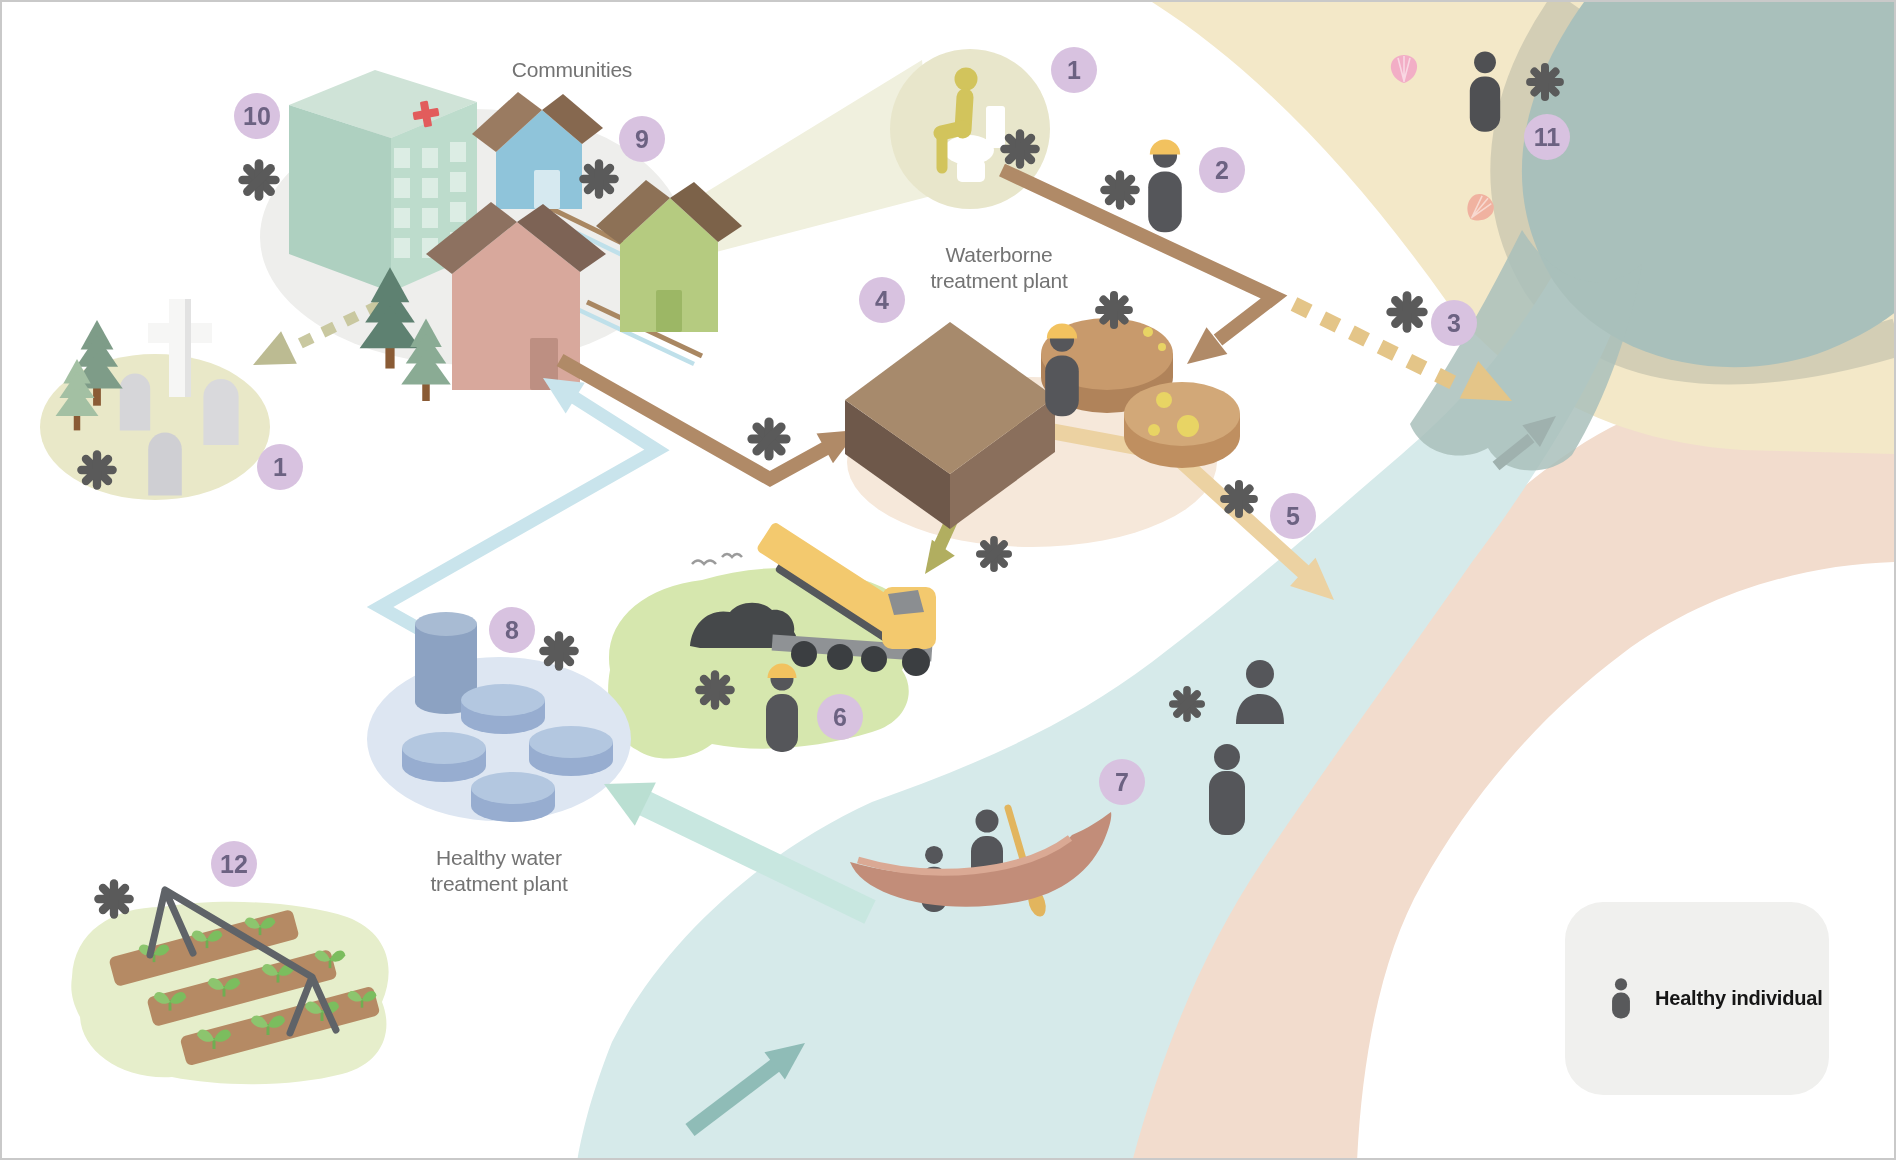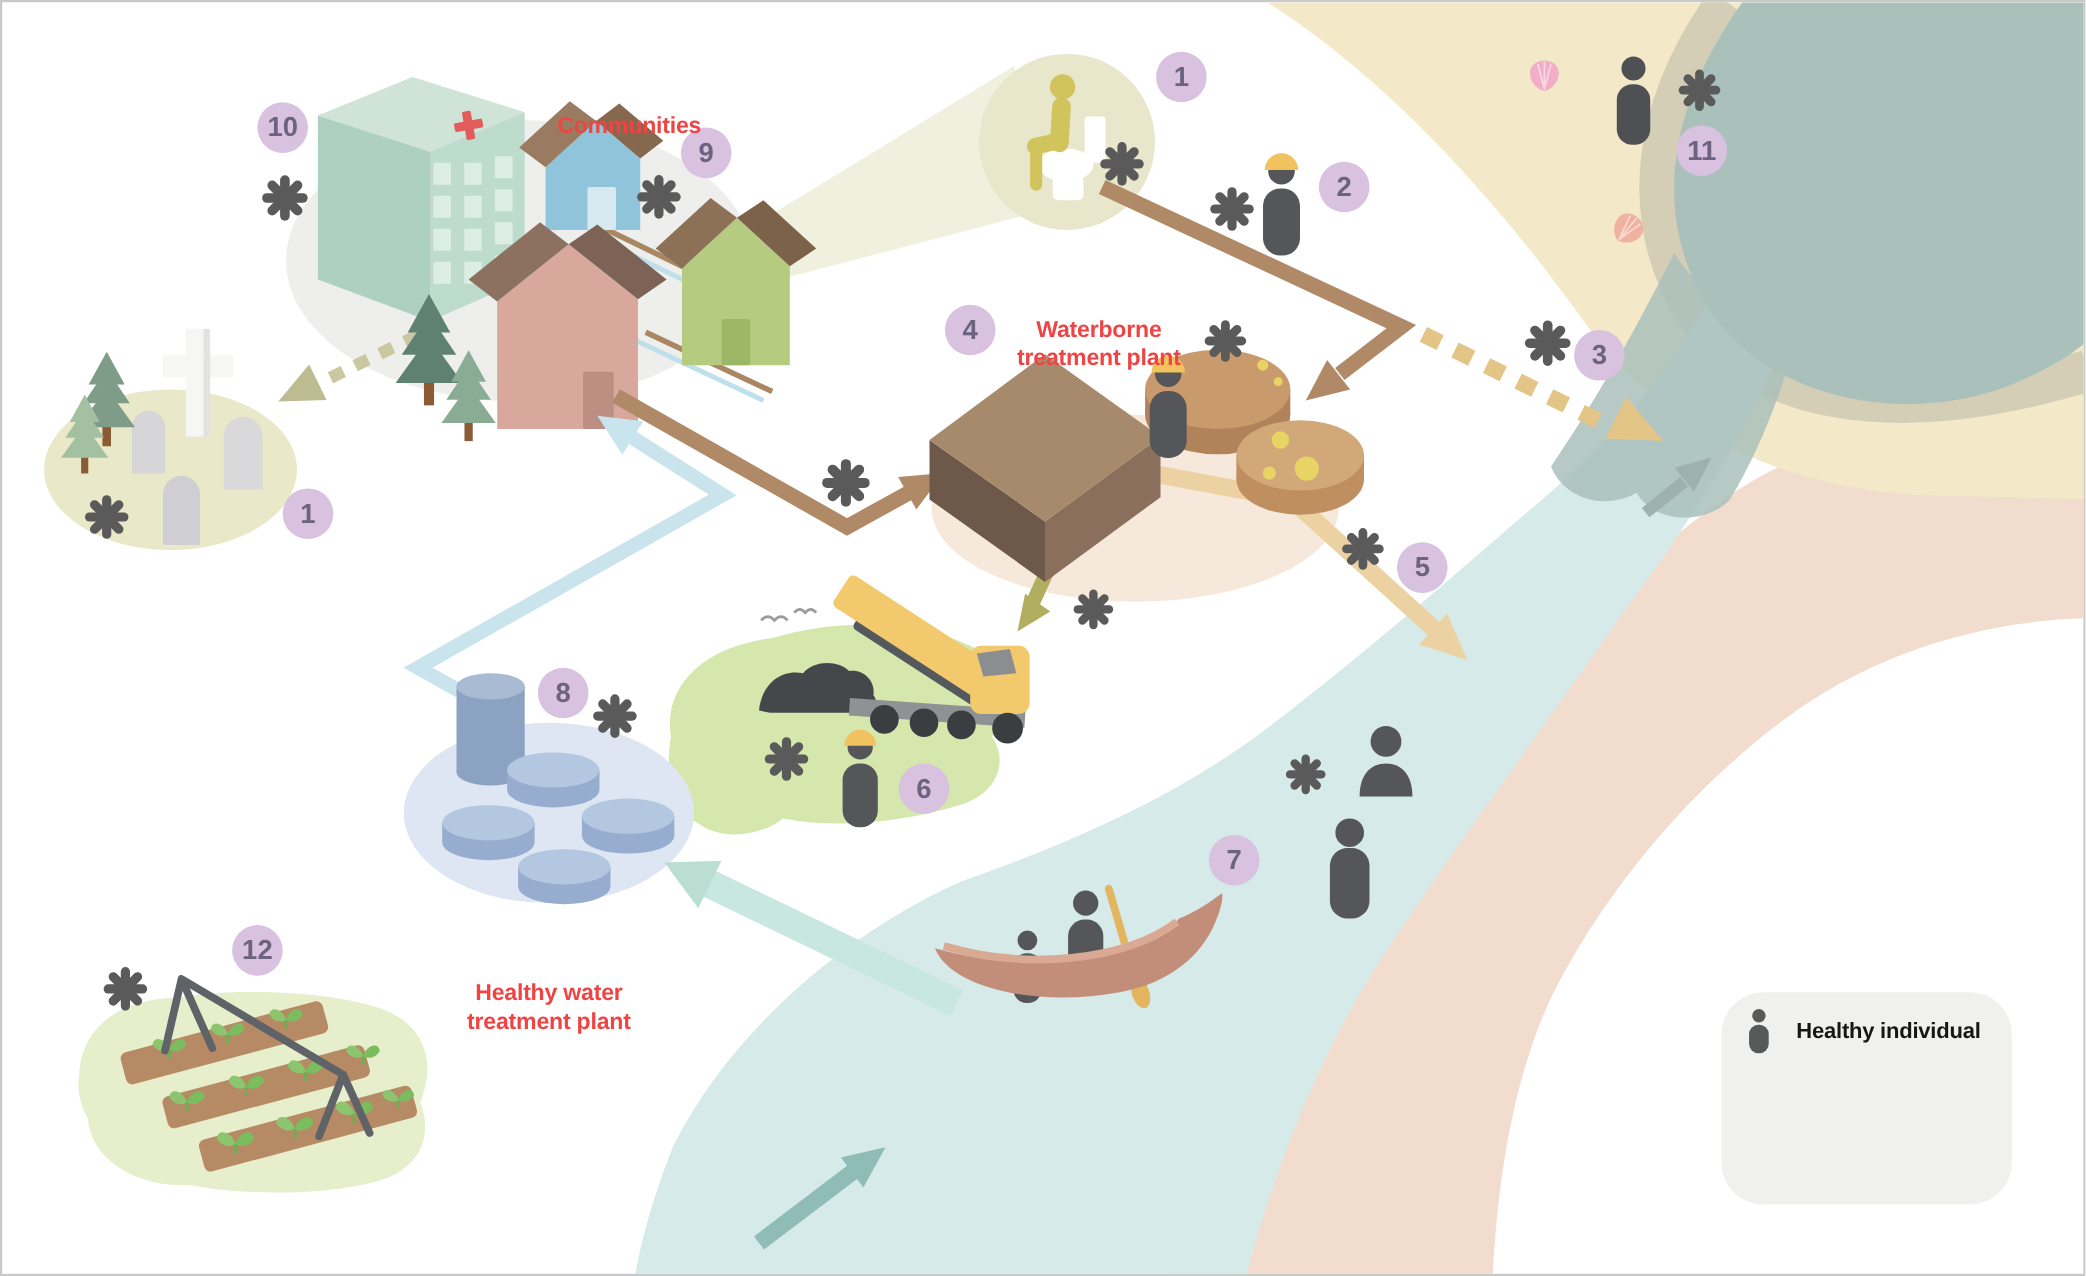--- a/index.html
+++ b/index.html
@@ -1,24 +1,24 @@
 <!DOCTYPE html>
 <html><head>
 <meta charset="utf-8">
 <style>
   html,body{margin:0;padding:0;background:#ffffff;}
   body{font-family:"Liberation Sans", sans-serif;}
   .stage{position:relative;width:1896px;height:1160px;background:#ffffff;border:2px solid #c9c9c9;box-sizing:border-box;overflow:hidden;}
   .stage > svg{position:absolute;left:0;top:0;}
   .badge{position:absolute;width:46px;height:46px;border-radius:50%;background:#d8c2e0;color:#6c6282;
          font-weight:bold;font-size:25px;display:flex;align-items:center;justify-content:center;z-index:5;}
-  .maplabel{position:absolute;transform:translateX(-50%);text-align:center;font-weight:bold;font-size:21px;
-            color:#ef4444;line-height:26px;letter-spacing:-0.2px;z-index:5;white-space:nowrap;margin-top:45px;}
+  .maplabel{position:absolute;transform:translateX(-50%);text-align:center;font-weight:normal;font-size:21px;
+            color:#737373;line-height:26px;letter-spacing:-0.2px;z-index:5;white-space:nowrap;}
   .legend{position:absolute;left:1563px;top:900px;width:264px;height:193px;background:#f0f0ee;border-radius:38px;
-          display:flex;flex-direction:column;justify-content:flex-start;padding:14px 0 14px 14px;box-sizing:border-box;z-index:6;}
+          display:flex;flex-direction:row;justify-content:flex-start;padding:14px 0 14px 36px;box-sizing:border-box;z-index:6;}
   .legend-row{display:flex;align-items:center;gap:14px;}
   .legend-icon{width:40px;display:flex;justify-content:center;align-items:center;}
   .legend-label{font-weight:bold;font-size:20px;color:#161616;letter-spacing:-0.2px;}
 </style>
 </head>
 <body>
 
 <div class="stage">
 
 <svg width="1896" height="1160" viewBox="0 0 1896 1160">

